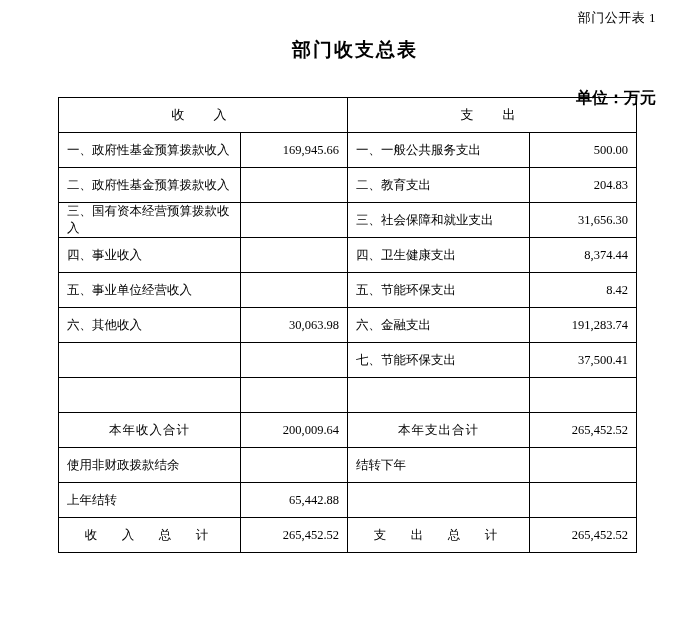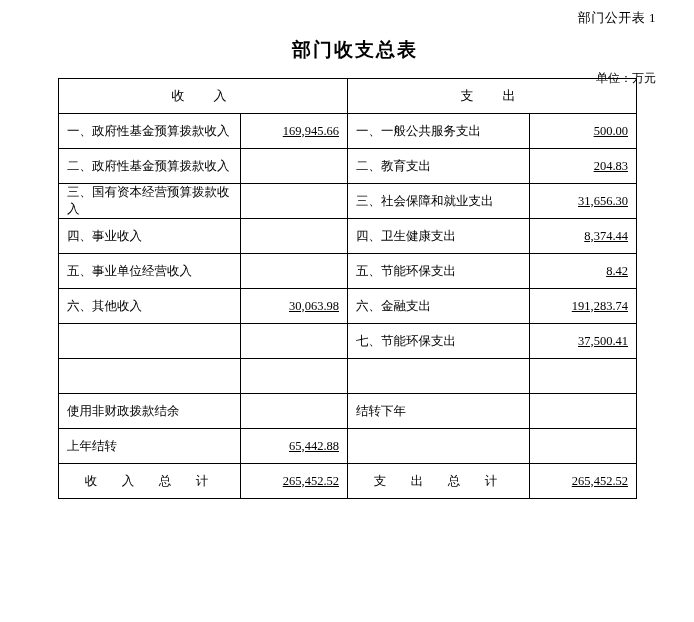--- a/index.html
+++ b/index.html
@@ -32,27 +32,28 @@
     top: 37px;
     left: 8px;
     width: 694px;
     text-align: center;
     font-size: 19px;
     font-weight: bold;
     letter-spacing: 2px;
   }
   .unit-note {
     position: absolute;
-    top: 70px;
+    top: 88px;
     right: 38px;
-    font-size: 12px;
+    font-size: 16px;
+    font-weight: bold;
   }
   table.main {
     position: absolute;
-    top: 78px;
+    top: 97px;
     left: 58px;
     width: 578px;
     border-collapse: collapse;
     table-layout: fixed;
     font-size: 12.5px;
   }
   table.main td {
     border: 1px solid #000000;
     height: 35px;
     padding: 0 8px;
@@ -71,21 +72,20 @@
   .col-head {
     text-align: center;
     font-size: 13px;
   }
   .cell-label {
     text-align: left;
   }
   .cell-num {
     text-align: right;
     font-size: 12.5px;
-    text-decoration: underline;
   }
   .row-empty td { height: 35px; }
   .total-label {
     text-align: center;
     letter-spacing: 1px;
   }
   .grand-label {
     text-align: center;
     letter-spacing: 6px;
   }
@@ -155,20 +155,26 @@
         <td class="cell-num">37,500.41</td>
       </tr>
       <tr class="row-empty">
         <td class="cell-label"></td>
         <td class="cell-num"></td>
         <td class="cell-label"></td>
         <td class="cell-num"></td>
       </tr>
 
       <tr>
+        <td class="total-label">本年收入合计</td>
+        <td class="cell-num">200,009.64</td>
+        <td class="total-label">本年支出合计</td>
+        <td class="cell-num">265,452.52</td>
+      </tr>
+      <tr>
         <td class="cell-label">使用非财政拨款结余</td>
         <td class="cell-num"></td>
         <td class="cell-label">结转下年</td>
         <td class="cell-num"></td>
       </tr>
       <tr>
         <td class="cell-label">上年结转</td>
         <td class="cell-num">65,442.88</td>
         <td class="cell-label"></td>
         <td class="cell-num"></td>

